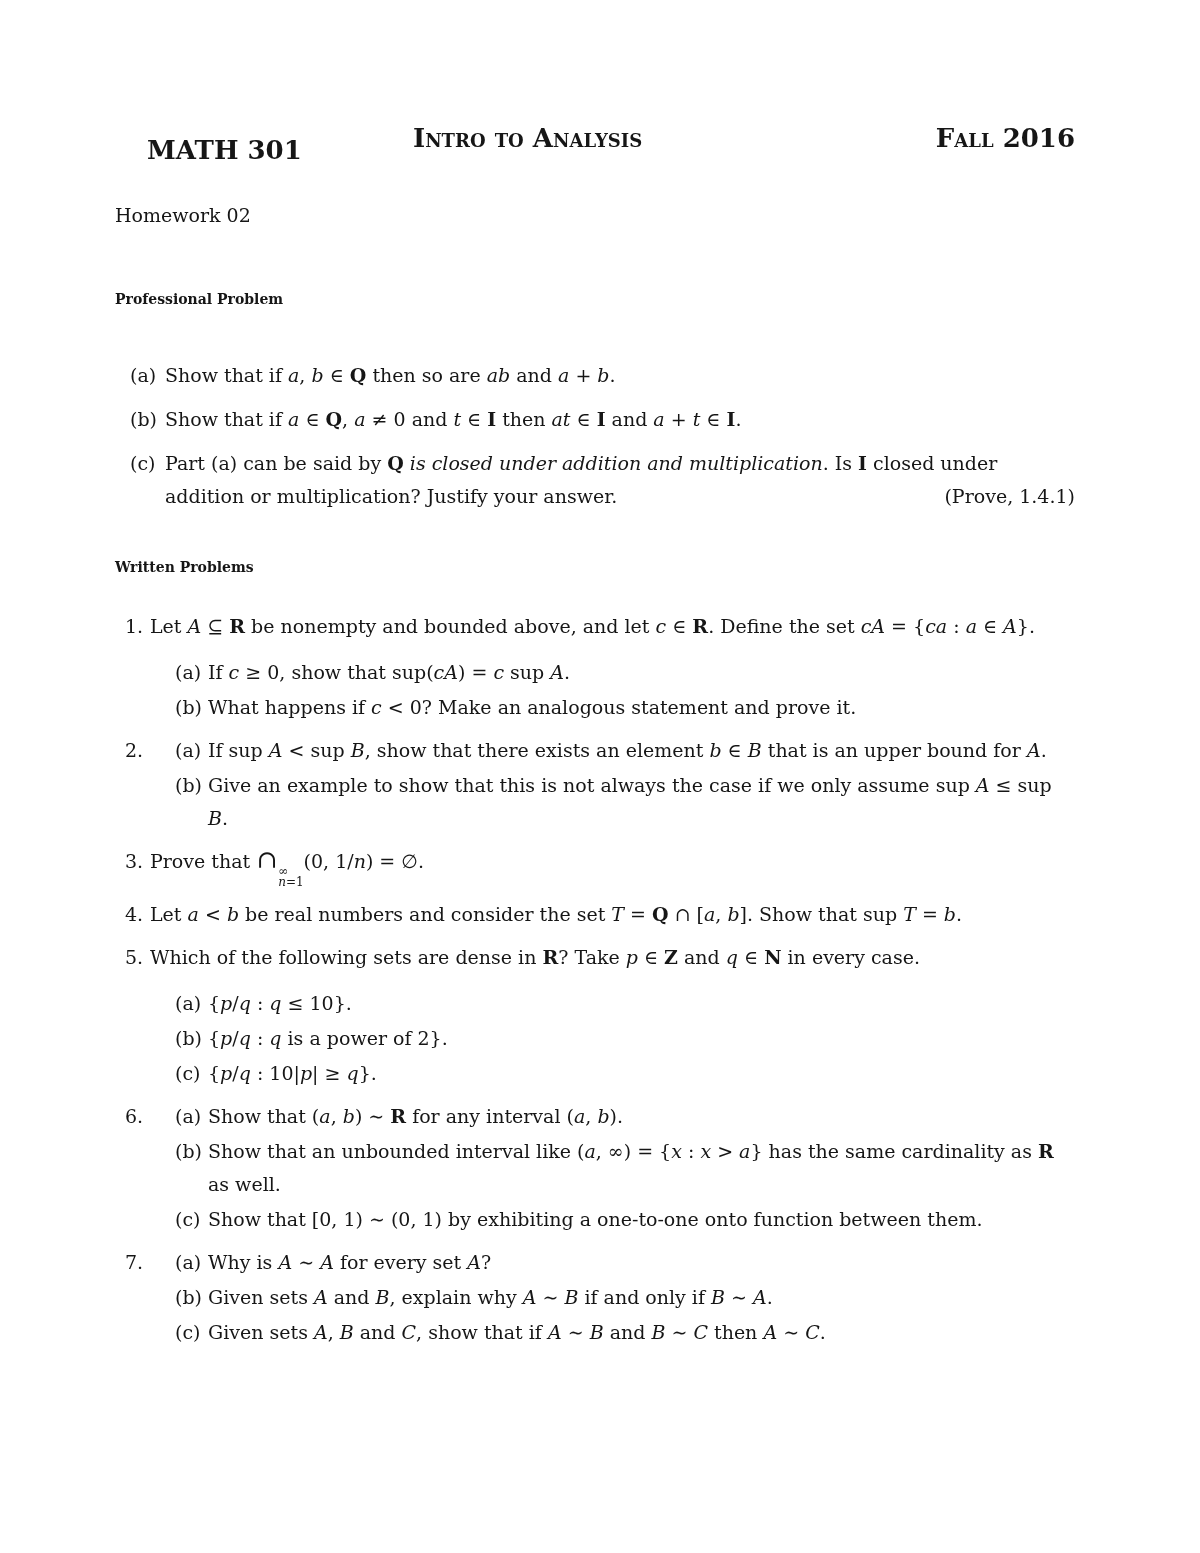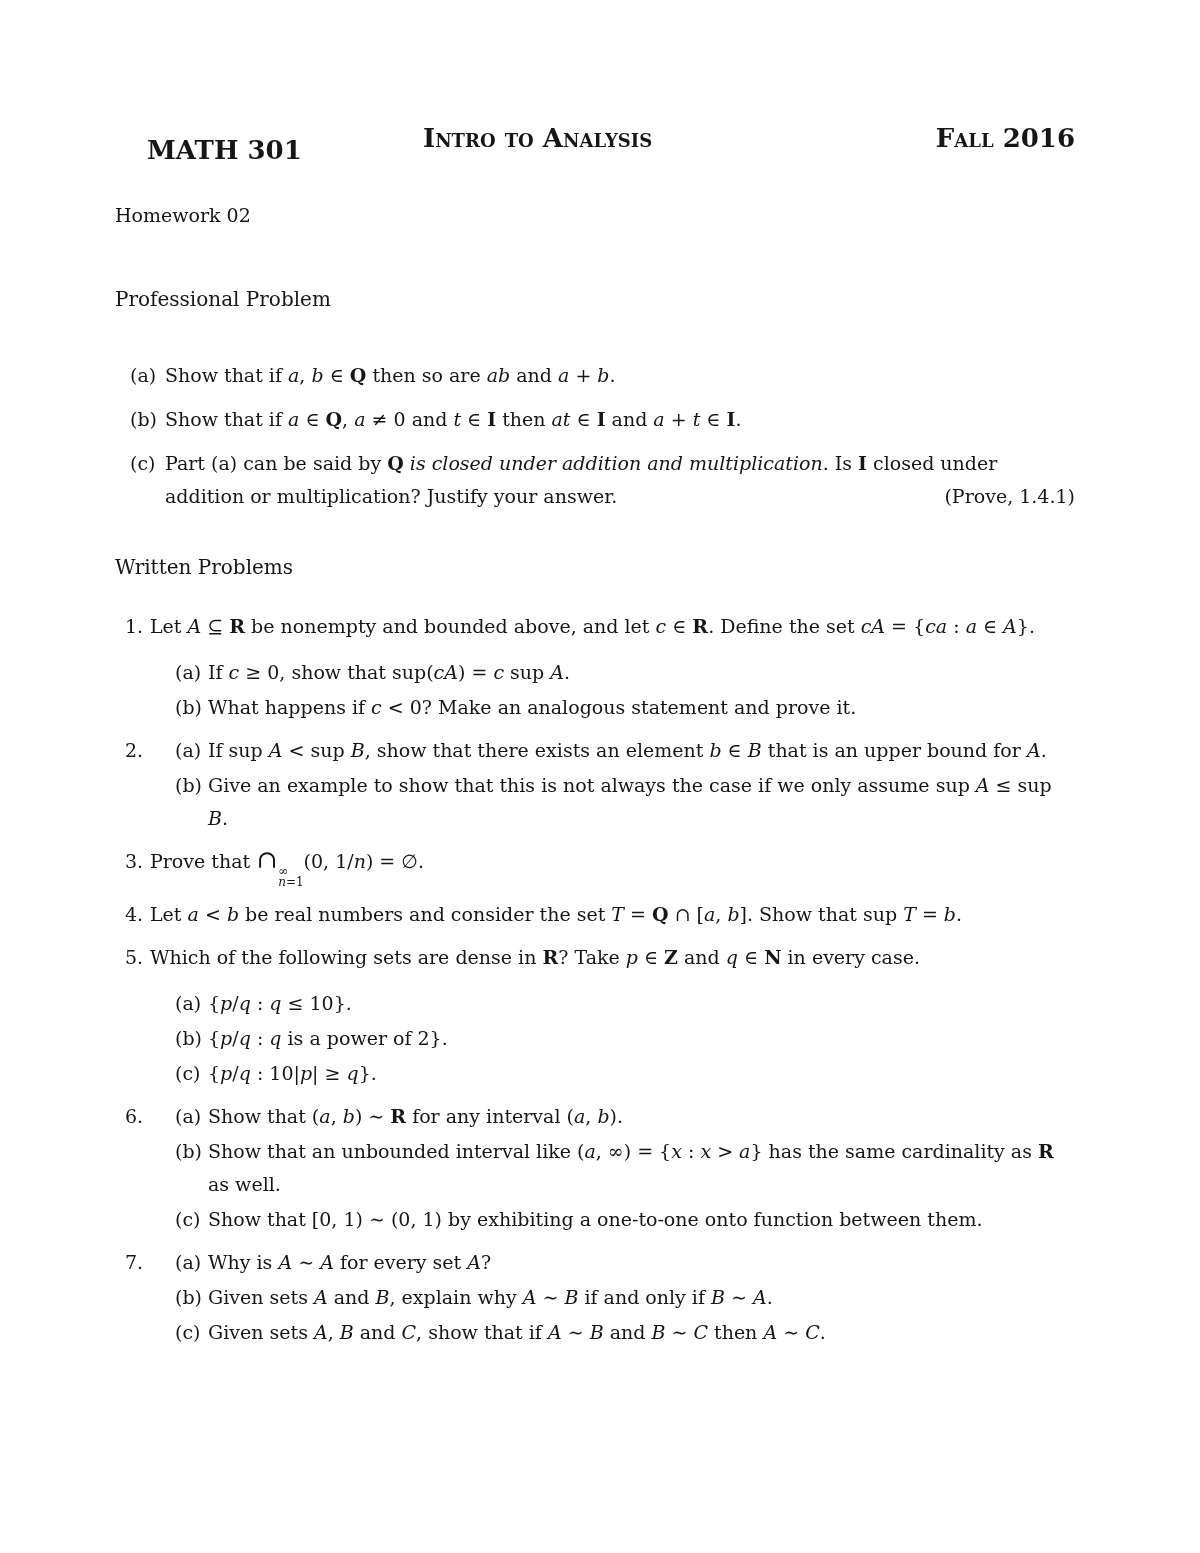--- a/index.html
+++ b/index.html
@@ -26,29 +26,29 @@
   
   .header {
     position: relative;
     height: 32px;
     font-size: 26px;
     font-weight: bold;
     line-height: 32px;
     white-space: nowrap;
   }
   .header .course { position: absolute; left: 0; top: 12px; margin-left: 32px; }
-  .header .title  { position: absolute; left: 308px; top: 0; font-variant: small-caps; }
+  .header .title  { position: absolute; left: 298px; top: 0; font-variant: small-caps; }
   .header .term   { position: absolute; right: 0; top: 0; font-variant: small-caps; }
 
   .homework { margin-top: 48px; line-height: 26px; }
 
   
   .sec-heading {
-    font-size: 20px;
-    font-weight: normal;
+    font-size: 14px;
+    font-weight: bold;
     line-height: 28px;
   }
   .prof-heading { margin-top: 57px; }
   .written-heading { margin-top: 40px; }
 
   .intro { margin-top: 43px; line-height: 33px; }
 
   
   .pitem {
     display: flex;

